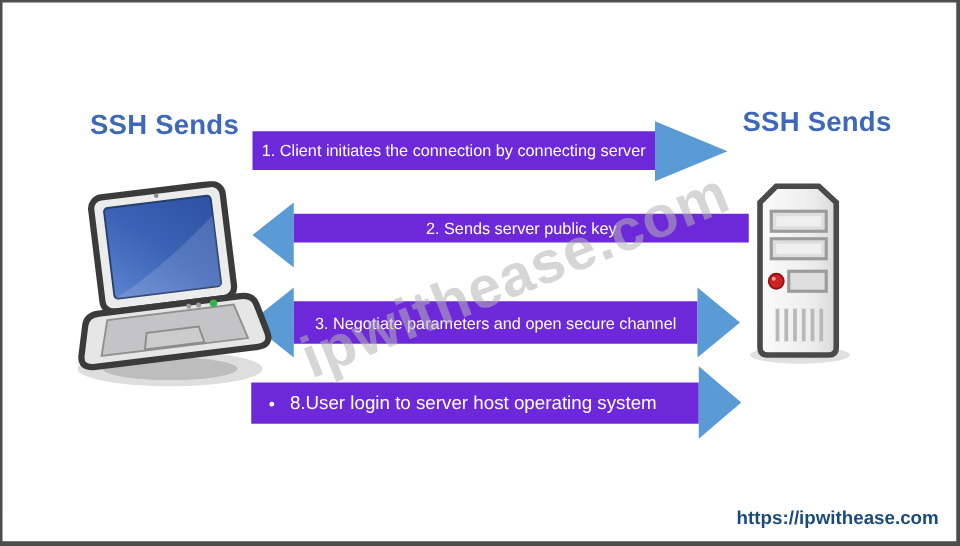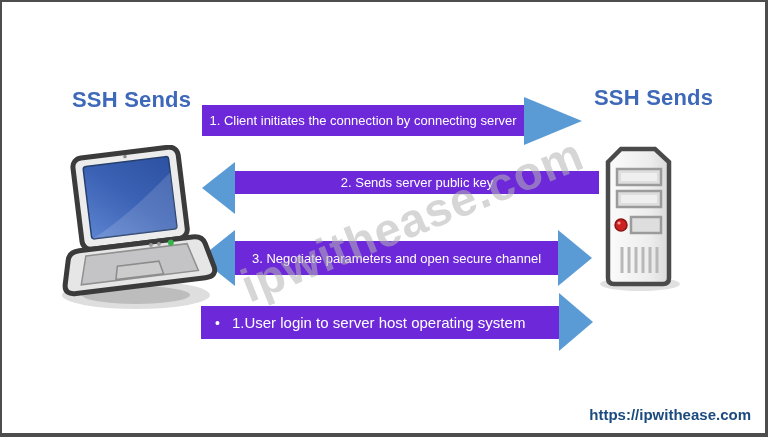--- a/index.html
+++ b/index.html
@@ -121,21 +121,21 @@
   </div>
 
   <div class="arrow-head a3-headL"></div>
   <div class="arrow-body a3-body">
     <span>3.  Negotiate parameters and open secure channel</span>
   </div>
   <div class="arrow-head a3-headR"></div>
 
   <div class="arrow-body a4-body">
     <span class="bullet">•</span>
-    <span>1.User login to server host operating system</span>
+    <span>8.User login to server host operating system</span>
   </div>
   <div class="arrow-head a4-head"></div>
 
   <div class="watermark">ipwithease.com</div>
 
   <div class="footer-url">https://ipwithease.com</div>
 
 </div>
 
 </body></html>

